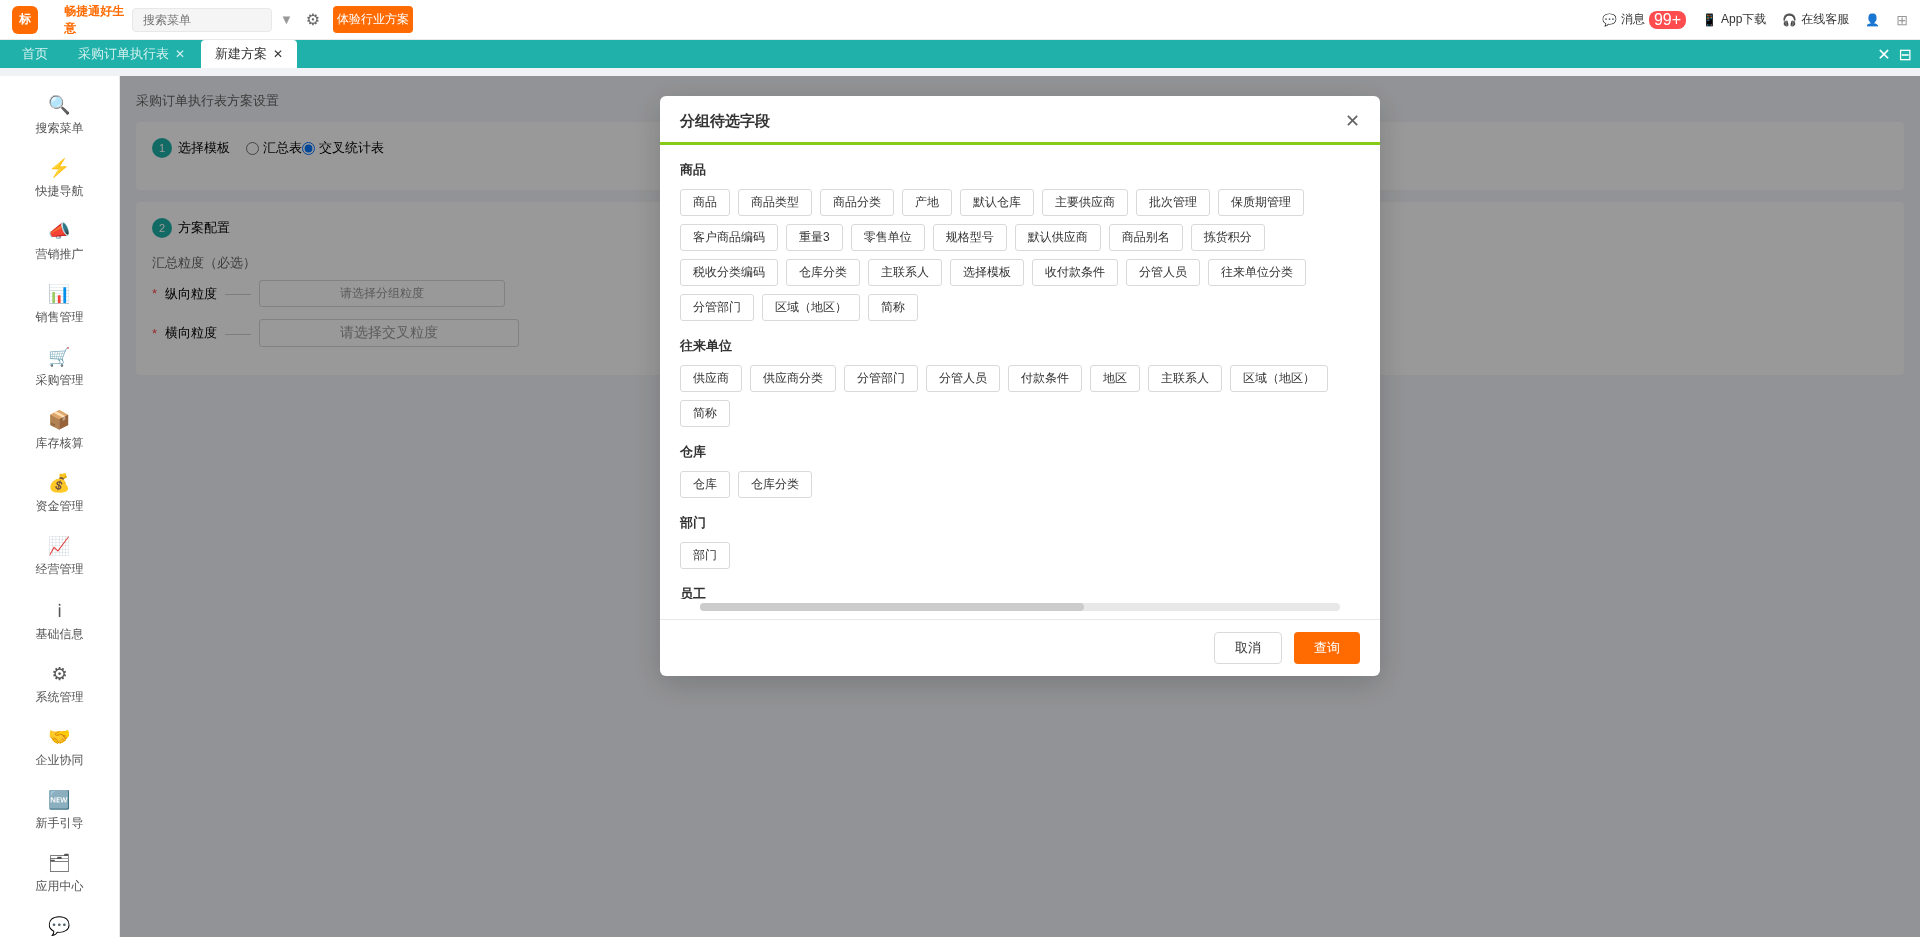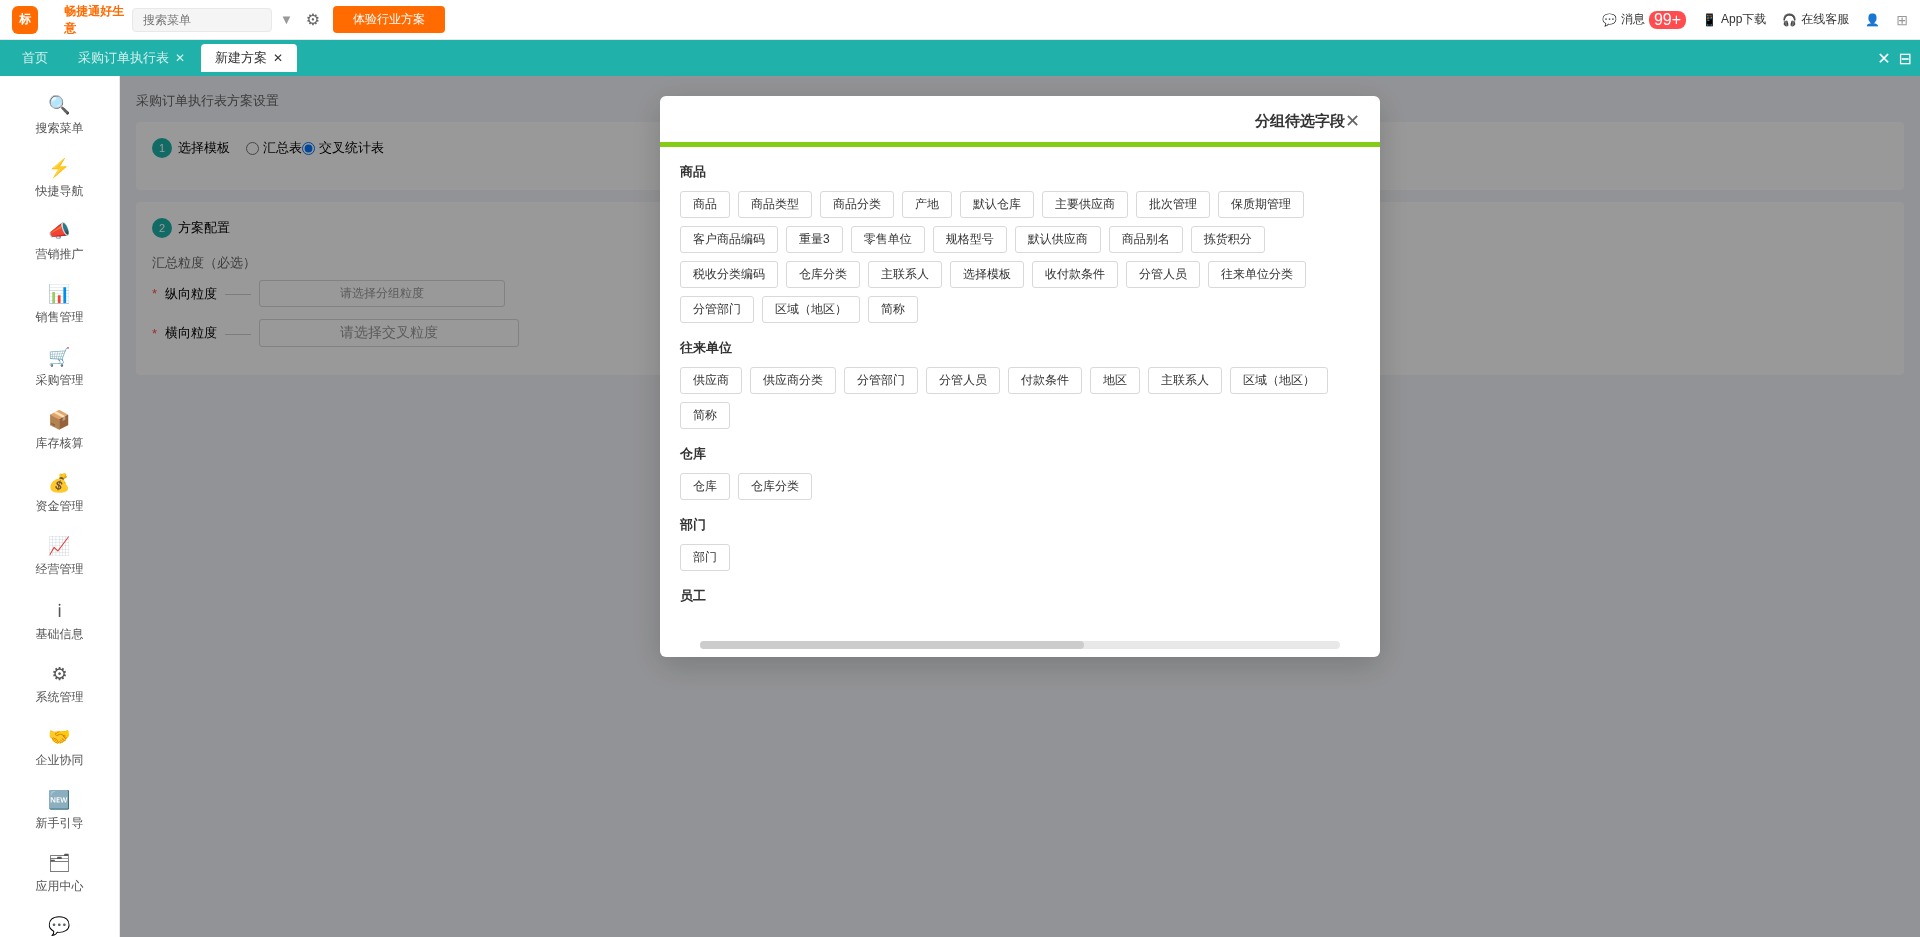--- a/index.html
+++ b/index.html
@@ -39,21 +39,21 @@
       padding: 4px 10px;
       width: 140px;
       font-size: 12px;
       color: #999;
     }
     .topbar-btn {
       background: #ff6b00;
       color: white;
       border: none;
       border-radius: 4px;
-      padding: 5px 20px;
+      padding: 5px 4px;
       cursor: pointer;
       font-size: 12px;
     }
     .topbar-gear {
       width: 24px; height: 24px;
       display: flex; align-items: center; justify-content: center;
       color: #666; cursor: pointer; font-size: 16px;
     }
     .topbar-right {
       display: flex; align-items: center; gap: 16px;
@@ -67,21 +67,21 @@
       color: white;
       border-radius: 8px;
       padding: 0 5px;
       font-size: 16px;
       min-width: 16px;
       text-align: center;
     }
 
     
     .tabbar {
-      height: 36px;
+      height: 28px;
       background: #20b2aa;
       display: flex;
       align-items: center;
       padding: 0 8px;
       gap: 2px;
       position: fixed;
       top: 40px; left: 0; right: 0;
       z-index: 99;
     }
     .tab {
@@ -161,23 +161,23 @@
     .modal {
       background: white;
       border-radius: 6px;
       width: 720px;
       max-height: 580px;
       display: flex; flex-direction: column;
       box-shadow: 0 8px 32px rgba(0,0,0,0.18);
       position: relative;
     }
     .modal-header {
-      display: flex; align-items: center; justify-content: flex-end;
+      display: flex; align-items: center; justify-content: space-between;
       padding: 14px 20px 10px;
-      border-bottom: 5px solid #84cc16;
+      border-bottom: 3px solid #84cc16;
     }
     .modal-title {
       font-size: 15px; font-weight: 600; color: #333;
     }
     .modal-close {
       cursor: pointer; font-size: 18px; color: #666;
     }
     .modal-body {
       flex: 1;
       overflow-y: auto;
@@ -506,16 +506,20 @@
         </div>
 
       </div>
 
       <div style="padding: 4px 20px 8px;">
         <div class="modal-hscrollbar">
           <div class="modal-hscrollbar-thumb"></div>
         </div>
       </div>
 
+      <div class="modal-footer">
+        <button class="btn-cancel">取消</button>
+        <button class="btn-confirm">查询</button>
+      </div>
     </div>
   </div>
 
 </div>
 
 </body></html>

